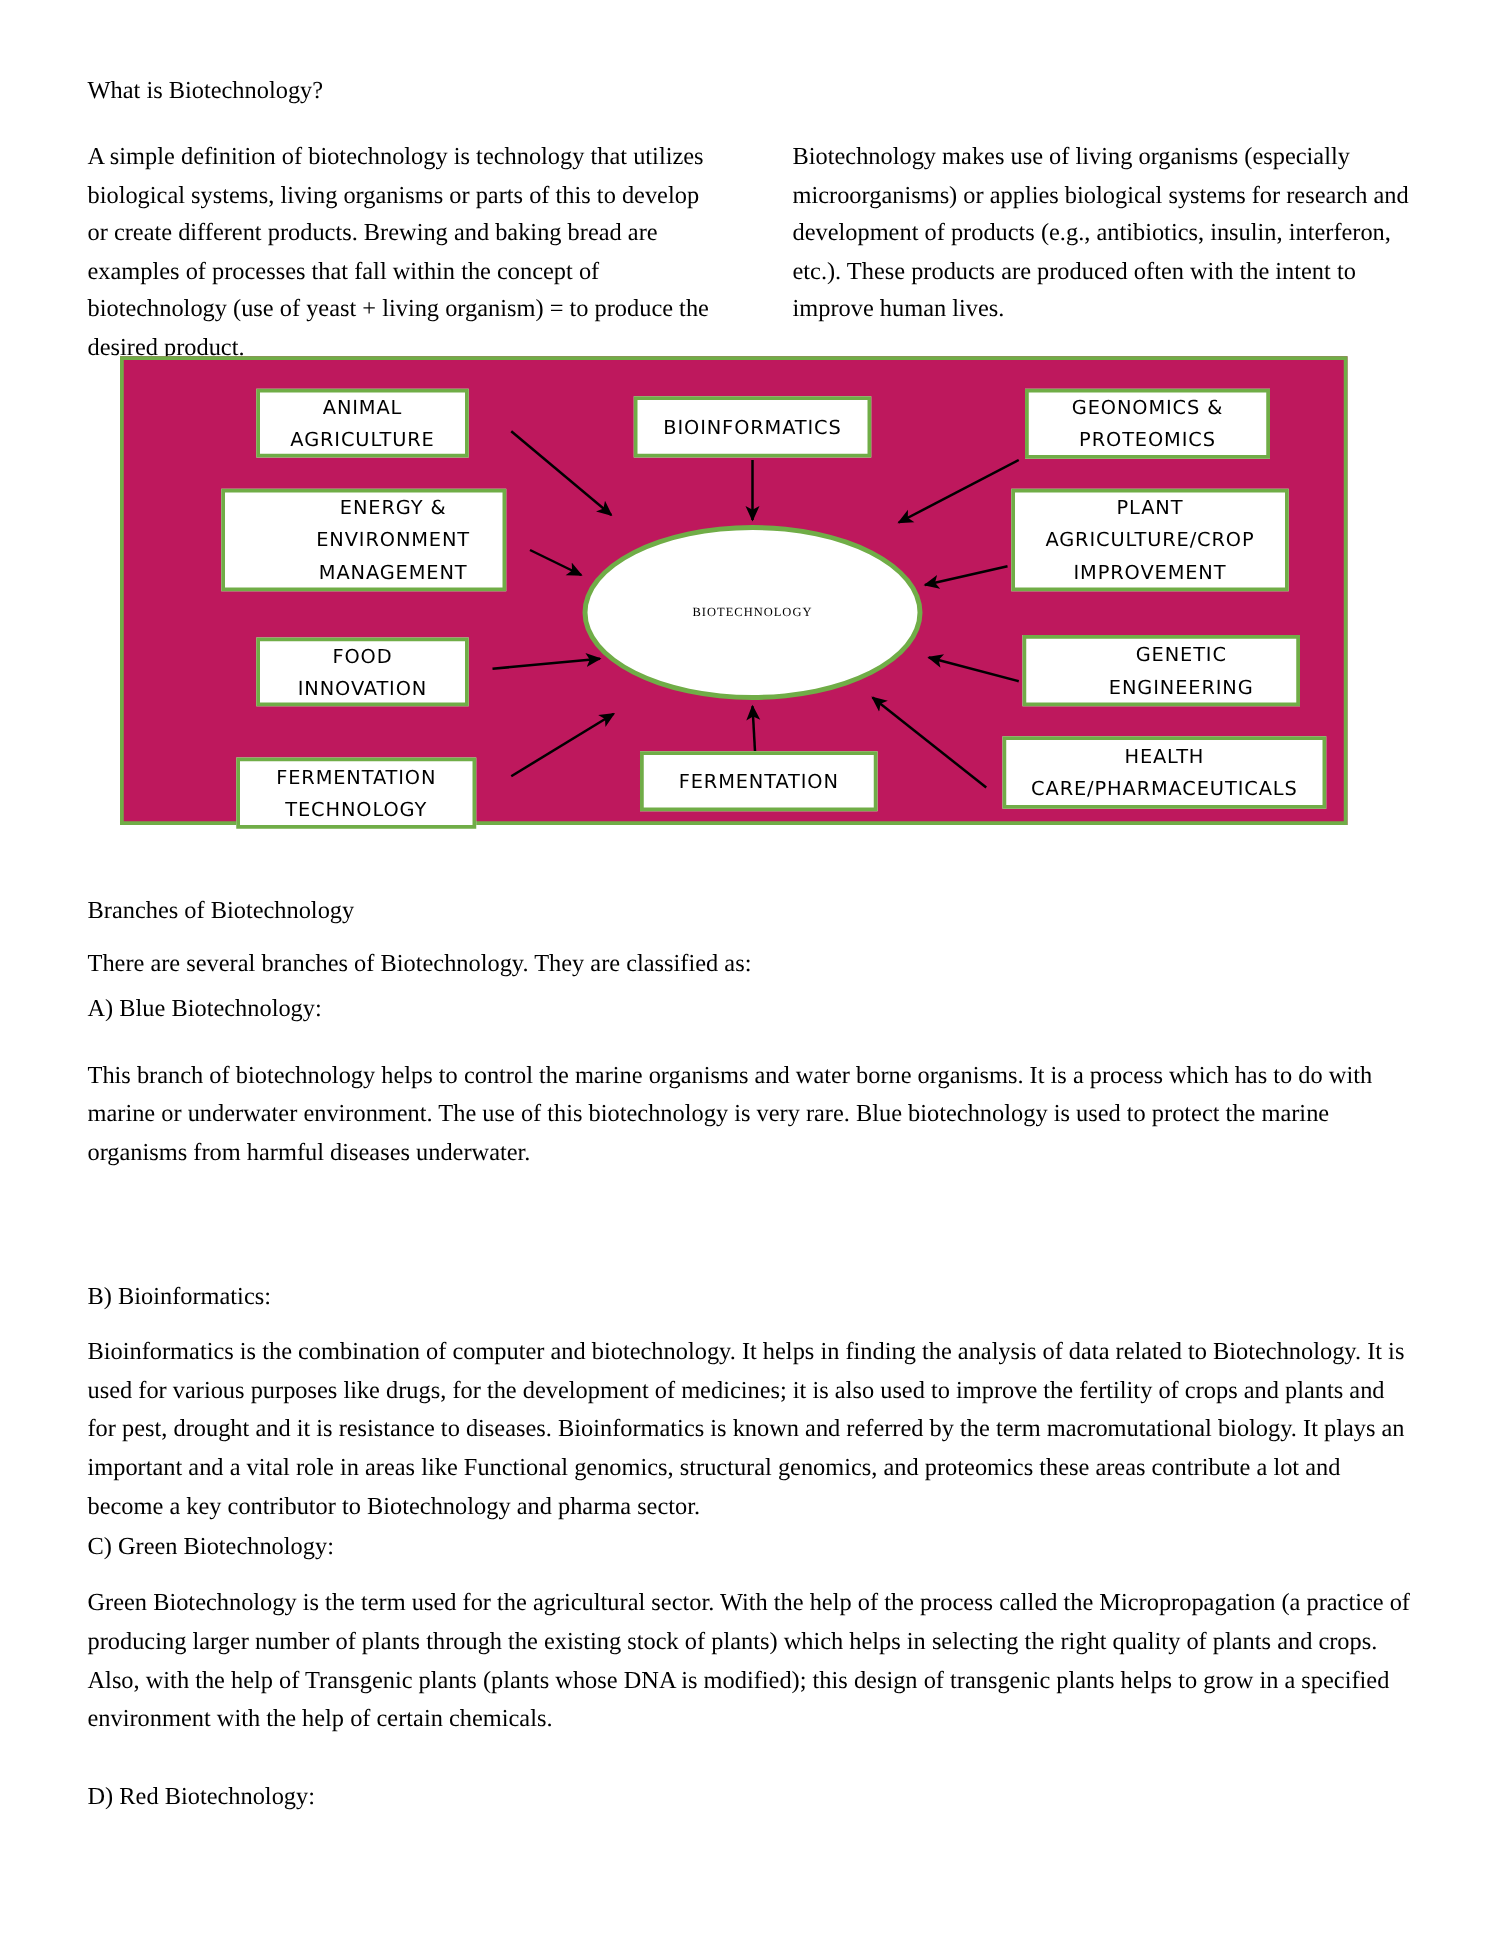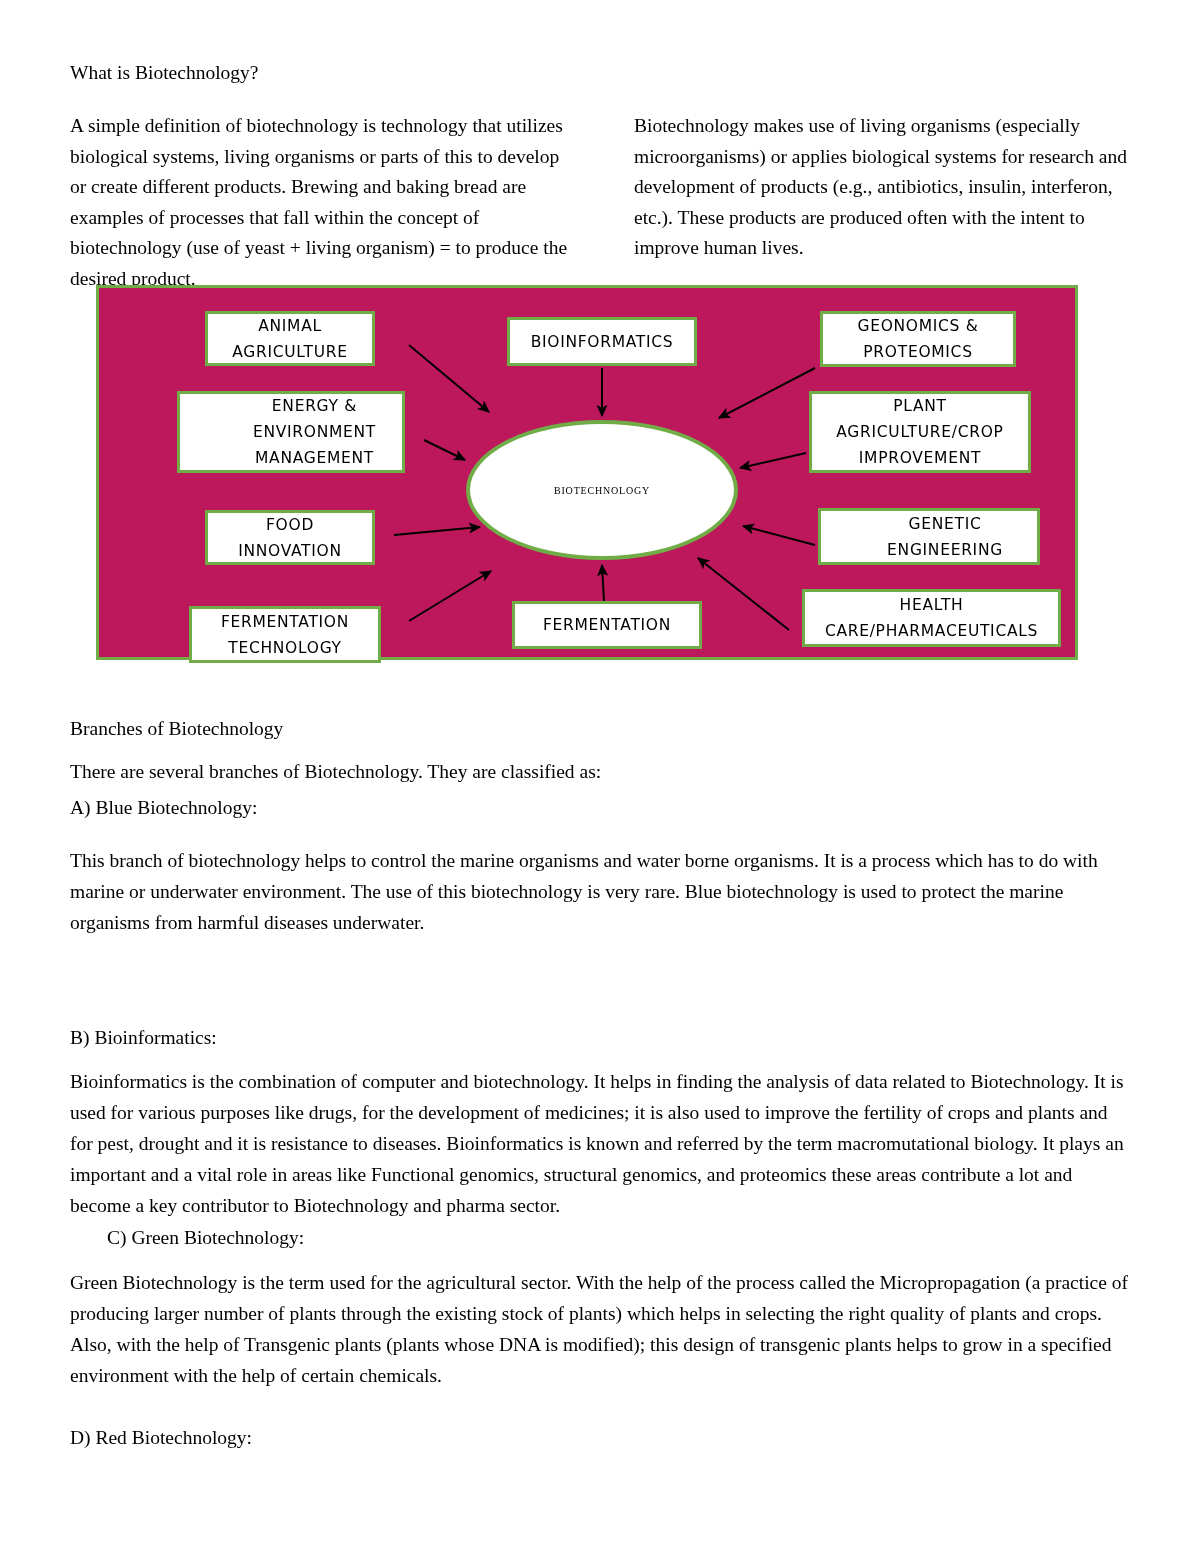--- a/index.html
+++ b/index.html
@@ -222,18 +222,18 @@
   </div>
 
   <div class="body-line" style="top:713px;">Branches of Biotechnology</div>
   <div class="body-line" style="top:756px;">There are several branches of Biotechnology. They are classified as:</div>
   <div class="body-line" style="top:792px;">A) Blue Biotechnology:</div>
   <div class="body-block" style="top:845px;">This branch of biotechnology helps to control the marine organisms and water borne organisms. It is a process which has to do with marine or underwater environment. The use of this biotechnology is very rare. Blue biotechnology is used to protect the marine organisms from harmful diseases underwater.</div>
 
   <div class="body-line" style="top:1022px;">B) Bioinformatics:</div>
   <div class="body-block" style="top:1022px; margin-top:44px;">Bioinformatics is the combination of computer and biotechnology. It helps in finding the analysis of data related to Biotechnology. It is used for various purposes like drugs, for the development of medicines; it is also used to improve the fertility of crops and plants and for pest, drought and it is resistance to diseases. Bioinformatics is known and referred by the term macromutational biology. It plays an important and a vital role in areas like Functional genomics, structural genomics, and proteomics these areas contribute a lot and become a key contributor to Biotechnology and pharma sector.</div>
 
-  <div class="body-line" style="top:1222px;margin-left:37px;">C) Green Biotechnology:</div>
+  <div class="body-line" style="top:1222px;">C) Green Biotechnology:</div>
   <div class="body-block" style="top:1267px;">Green Biotechnology is the term used for the agricultural sector. With the help of the process called the Micropropagation (a practice of producing larger number of plants through the existing stock of plants) which helps in selecting the right quality of plants and crops. Also, with the help of Transgenic plants (plants whose DNA is modified); this design of transgenic plants helps to grow in a specified environment with the help of certain chemicals.</div>
 
   <div class="body-line" style="top:1422px;">D) Red Biotechnology:</div>
 
 </div>
 
 </body></html>

